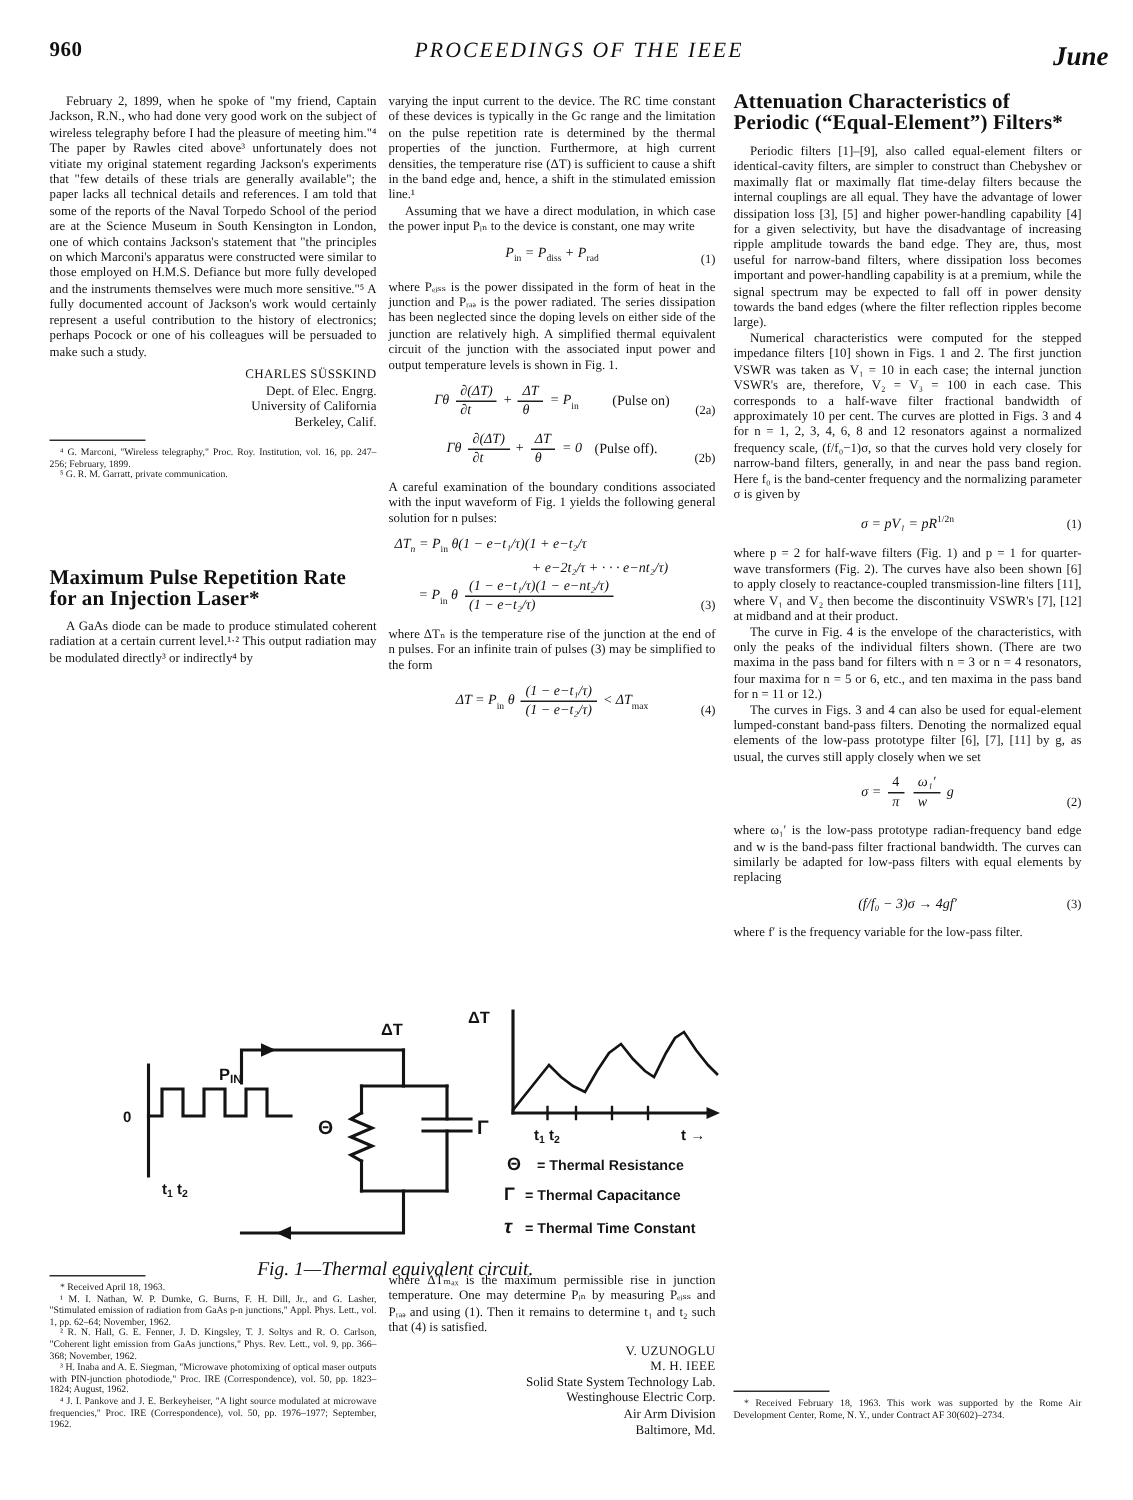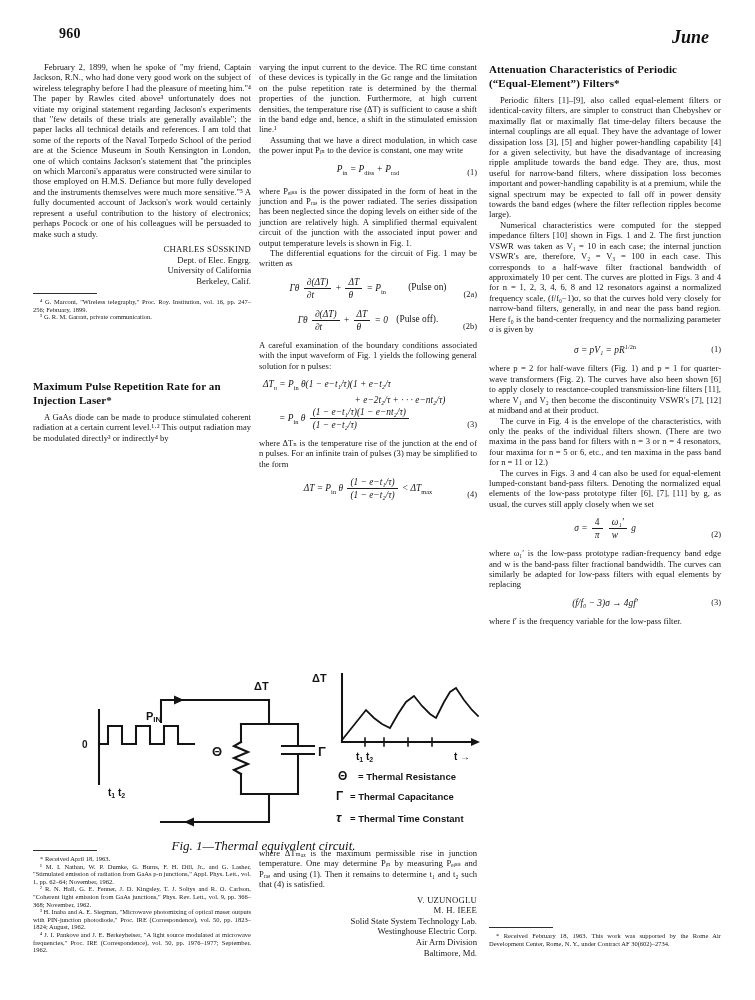--- a/index.html
+++ b/index.html
@@ -19,23 +19,22 @@
     position: absolute;
     inset: 0;
     background: #fdfdfb;
     filter: grayscale(100%) contrast(106%);
   }
   
   .runhead {
     position: absolute;
     top: 26px;
     left: 33px;
-    right: 46px;
+    right: 16px;
     height: 22px;
-    margin-left: 26px;
   }
   .runhead .folio {
     position: absolute;
     left: 0;
     top: 0;
     font-size: 14px;
     font-weight: bold;
     letter-spacing: .3px;
   }
   .runhead .journal {
@@ -72,21 +71,21 @@
   #col3 { left: 489px; width: 232px; height: 930px; }
 
   p {
     margin: 0;
     text-indent: 11px;
   }
   p.noind { text-indent: 0; }
 
   .art-title {
     font-weight: bold;
-    font-size: 11px;
+    font-size: 14px;
     line-height: 14px;
     text-align: left;
     text-indent: 0;
     letter-spacing: .1px;
     margin: 0 0 5px 0;
   }
   .gap-lg { height: 58px; }
 
   .sig {
     text-align: right;
@@ -160,20 +159,21 @@
   }
   .figcap .lead { font-style: italic; }
 </style>
 </head>
 <body>
 
 <div class="page">
 
   <div class="runhead">
     <span class="folio">960</span>
+    <span class="journal">PROCEEDINGS OF THE IEEE</span>
     <span class="month">June</span>
   </div>
 
   <div class="col" id="col1">
 
     <p>February 2, 1899, when he spoke of "my friend, Captain Jackson, R.N., who had done very good work on the subject of wireless telegraphy before I had the pleasure of meeting him."⁴ The paper by Rawles cited above³ unfortunately does not vitiate my original statement regarding Jackson's experiments that "few details of these trials are generally available"; the paper lacks all technical details and references. I am told that some of the reports of the Naval Torpedo School of the period are at the Science Museum in South Kensington in London, one of which contains Jackson's statement that "the principles on which Marconi's apparatus were constructed were similar to those employed on H.M.S. Defiance but more fully developed and the instruments themselves were much more sensitive."⁵ A fully documented account of Jackson's work would certainly represent a useful contribution to the history of electronics; perhaps Pocock or one of his colleagues will be persuaded to make such a study.</p>
 
     <div class="sig">
       <div class="sc">CHARLES SÜSSKIND</div>
       <div>Dept. of Elec. Engrg.</div>
@@ -206,21 +206,20 @@
     <p>Assuming that we have a direct modulation, in which case the power input Pᵢₙ to the device is constant, one may write</p>
 
     <div class="eq">
       <span>P</span><sub class="rm">in</sub>
       <span>= P</span><sub class="rm">diss</sub>
       <span>+ P</span><sub class="rm">rad</sub>
       <span class="num">(1)</span>
     </div>
 
     <p class="noind">where Pₑᵢₛₛ is the power dissipated in the form of heat in the junction and Pᵣₐₔ is the power radiated. The series dissipation has been neglected since the doping levels on either side of the junction are relatively high. A simplified thermal equivalent circuit of the junction with the associated input power and output temperature levels is shown in Fig. 1.</p>
-    <p>The differential equations for the circuit of Fig. 1 may be written as</p>
 
     <div class="eq">
       <span>Γθ</span>
       <span class="frac">
         <span class="nu">∂(ΔT)</span>
         <span class="de">∂t</span>
       </span>
       <span class="rm">+</span>
       <span class="frac">
         <span class="nu">ΔT</span>

